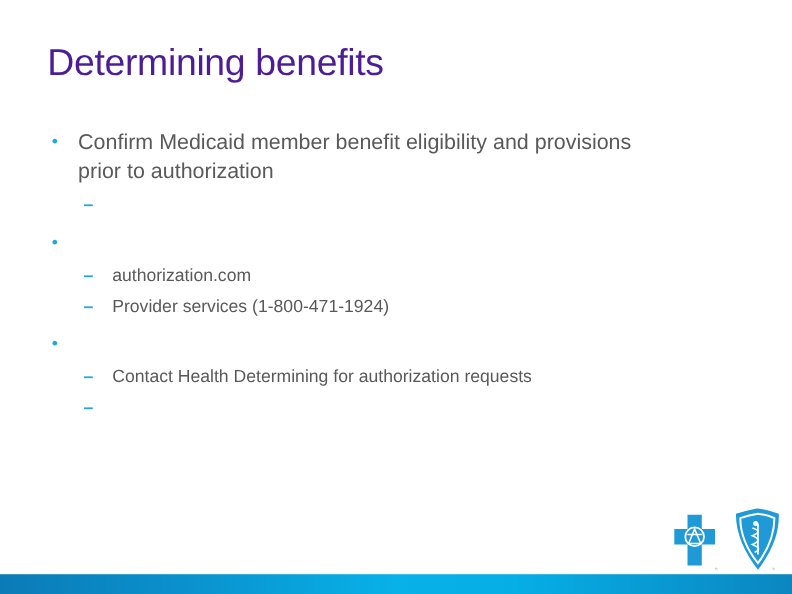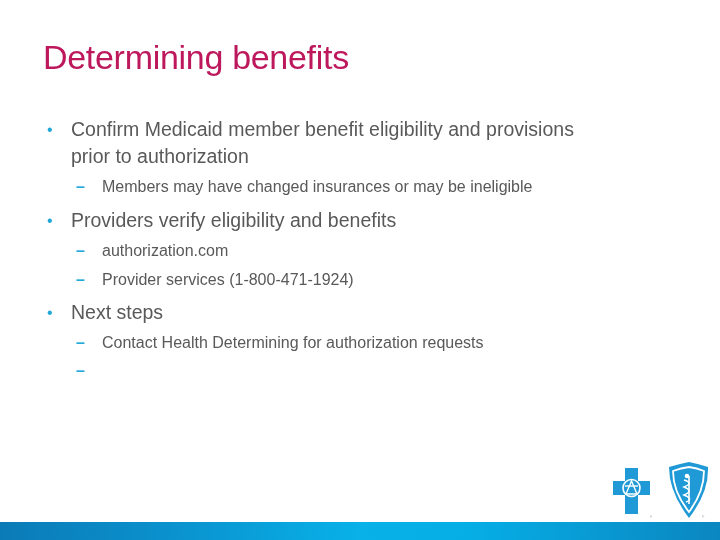--- a/index.html
+++ b/index.html
@@ -3,21 +3,21 @@
   <meta charset="utf-8">
   <style>
     html, body { margin: 0; padding: 0; }
     body {
       width: 720px; height: 540px; position: relative; overflow: hidden;
       background: #ffffff;
       font-family: "Liberation Sans", "DejaVu Sans", sans-serif;
     }
     .title {
       position: absolute; left: 43px; top: 38px;
-      font-size: 34px; color: #be185d; letter-spacing: -0.3px;
+      font-size: 34px; color: #4c1d95; letter-spacing: -0.3px;
       white-space: nowrap;
     }
     .l1 {
       position: absolute; left: 71px;
       font-size: 19.5px; color: #595959; line-height: 29px;
       white-space: nowrap;
     }
     .l1 .dot {
       position: absolute; left: -24px; top: 0;
       color: #20a8d8; font-size: 16px;
@@ -44,39 +44,36 @@
 
 <div class="l1" style="top:115px;">
   <span class="dot">•</span>
   <span>Confirm Medicaid member benefit eligibility and provisions</span>
 </div>
 <div class="l1" style="top:142px;text-align:right;">
   <span>prior to authorization</span>
 </div>
 <div class="l2" style="top:173px;">
   <span class="dash">–</span>
-  <span>Members may have changed insurances or may be ineligible</span>
 </div>
 
 <div class="l1" style="top:206px;">
   <span class="dot">•</span>
-  <span>Providers verify eligibility and benefits</span>
 </div>
 <div class="l2" style="top:237px;">
   <span class="dash">–</span>
   <span>authorization.com</span>
 </div>
 <div class="l2" style="top:266px;">
   <span class="dash">–</span>
   <span>Provider services (1-800-471-1924)</span>
 </div>
 
 <div class="l1" style="top:298px;">
   <span class="dot">•</span>
-  <span>Next steps</span>
 </div>
 <div class="l2" style="top:329px;">
   <span class="dash">–</span>
   <span>Contact Health Determining for authorization requests</span>
 </div>
 <div class="l2" style="top:357px;">
   <span class="dash">–</span>
 </div>
 
 <div class="logos">

